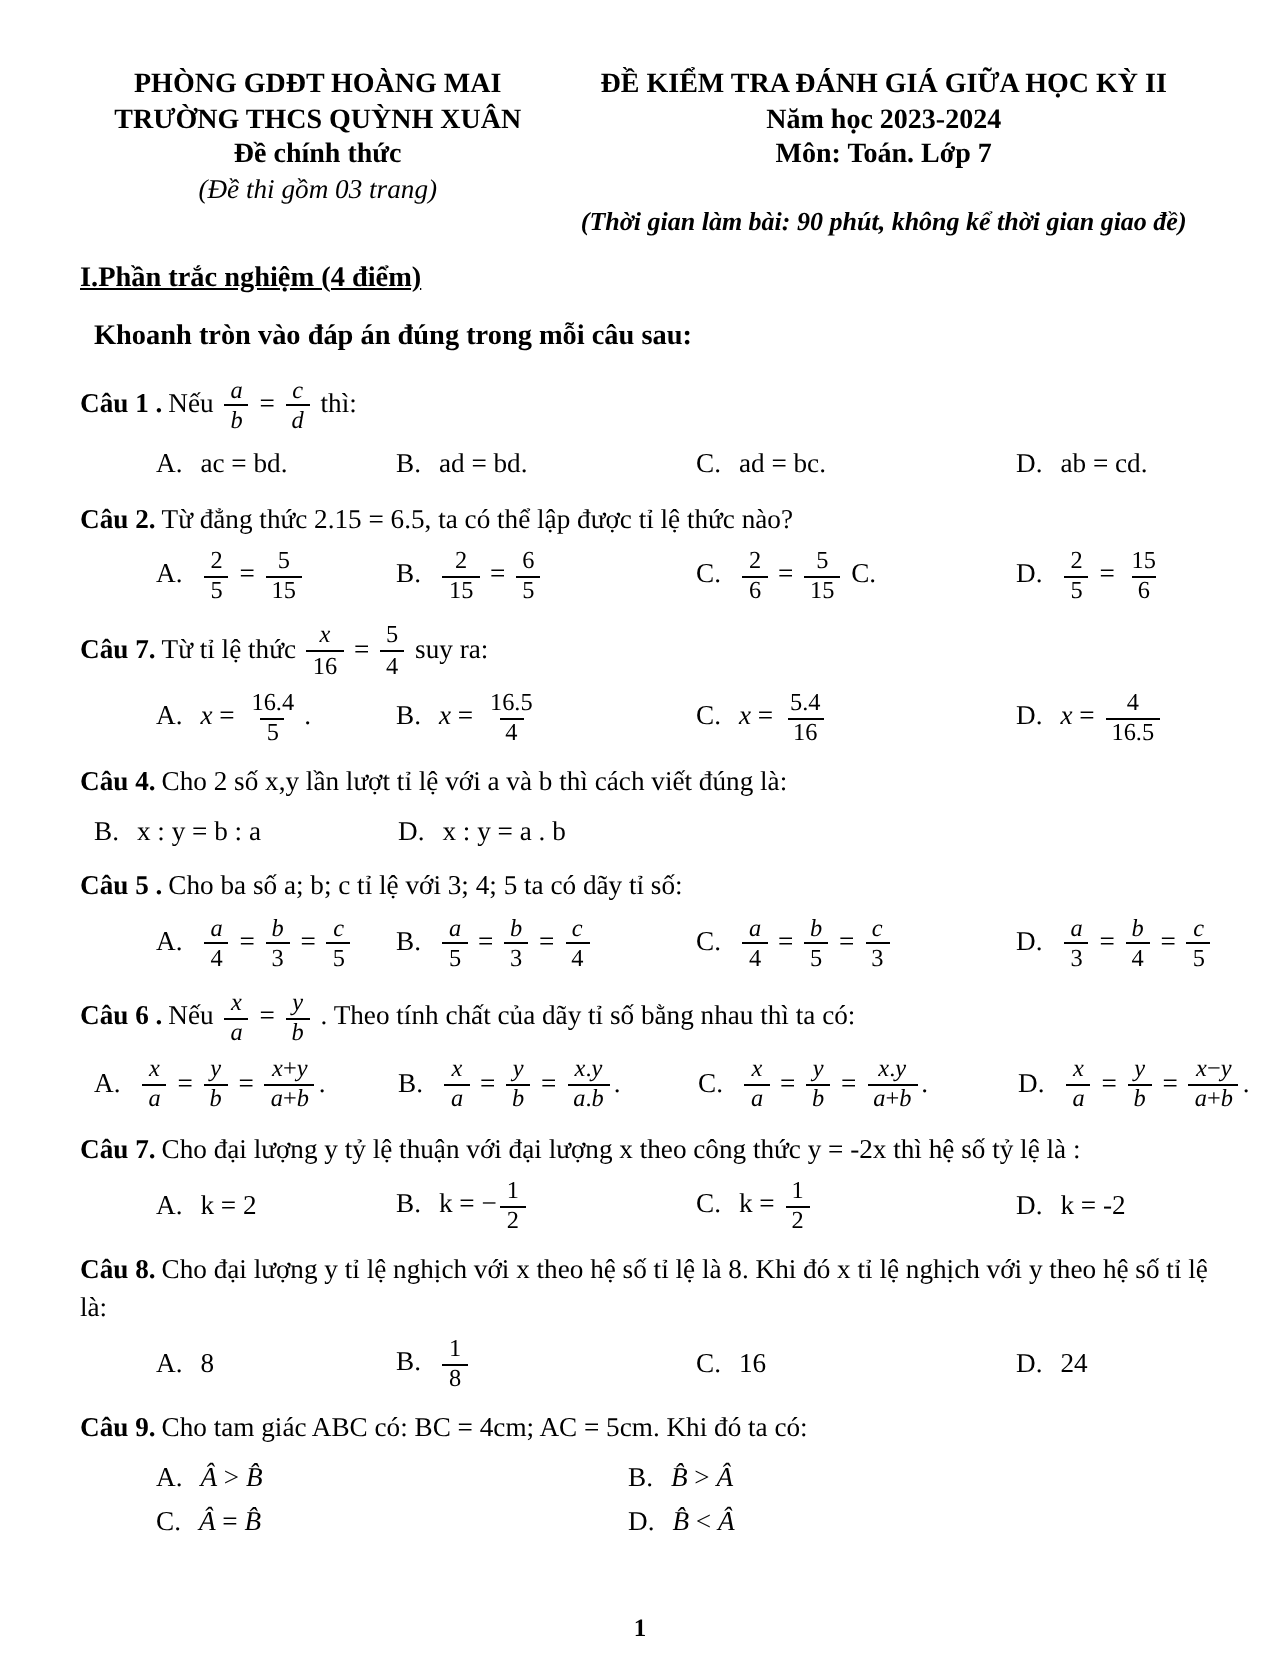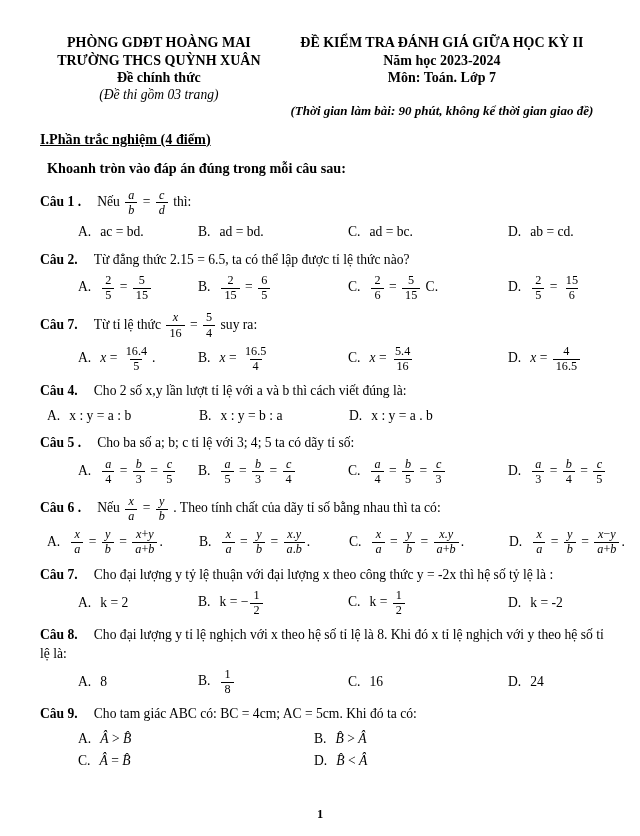--- a/index.html
+++ b/index.html
@@ -29,21 +29,21 @@
     margin: 12px 0 12px 0;
   }
   .instruction {
     font-weight: bold; font-size: 14.2px;
     padding-left: 7px; margin-bottom: 12px;
   }
 
   
   .q { margin-bottom: 9px; }
   .q-line { line-height: 1.35; }
-  .q-label { font-weight: bold; margin-right: 16px; }
+  .q-label { font-weight: bold; margin-right: 3px; }
   .opts {
     display: grid;
     grid-template-columns: 108px 138px 148px auto;
     padding-left: 38px;
     margin-top: 5px;
     align-items: center;
     gap: 12px;
   }
   .opts.noindent { padding-left: 7px; grid-template-columns: 140px 138px 148px auto; }
   .opts.two  { grid-template-columns: 224px auto; row-gap: 3px; padding-left: 38px; }
@@ -161,21 +161,20 @@
       <span class="opt"><span class="opt-key">D.</span><span class="opt-text"><i>x</i> = <span class="frac">
               <span class="num">4</span>
               <span class="den">16.5</span>
             </span></span></span>
     </div>
   </div>
 
   <div class="q">
     <div class="q-line"><b class="q-label">Câu 4.</b><span class="q-prompt">Cho 2 số x,y lần lượt tỉ lệ với a và b thì cách viết đúng là:</span></div>
     <div class="opts noindent">
-      <span class="opt"><span class="opt-key">A.</span><span class="opt-text">x : y = a : b</span></span>
       <span class="opt"><span class="opt-key">B.</span><span class="opt-text">x : y = b : a</span></span>
       <span class="opt"><span class="opt-key">D.</span><span class="opt-text">x : y = a . b</span></span>
     </div>
   </div>
 
   <div class="q">
     <div class="q-line"><b class="q-label">Câu 5 .</b><span class="q-prompt">Cho ba số a; b; c tỉ lệ với 3; 4; 5 ta có dãy tỉ số:</span></div>
     <div class="opts">
       <span class="opt"><span class="opt-key">A.</span><span class="opt-text"><span class="frac">
               <span class="num"><i>a</i></span>

